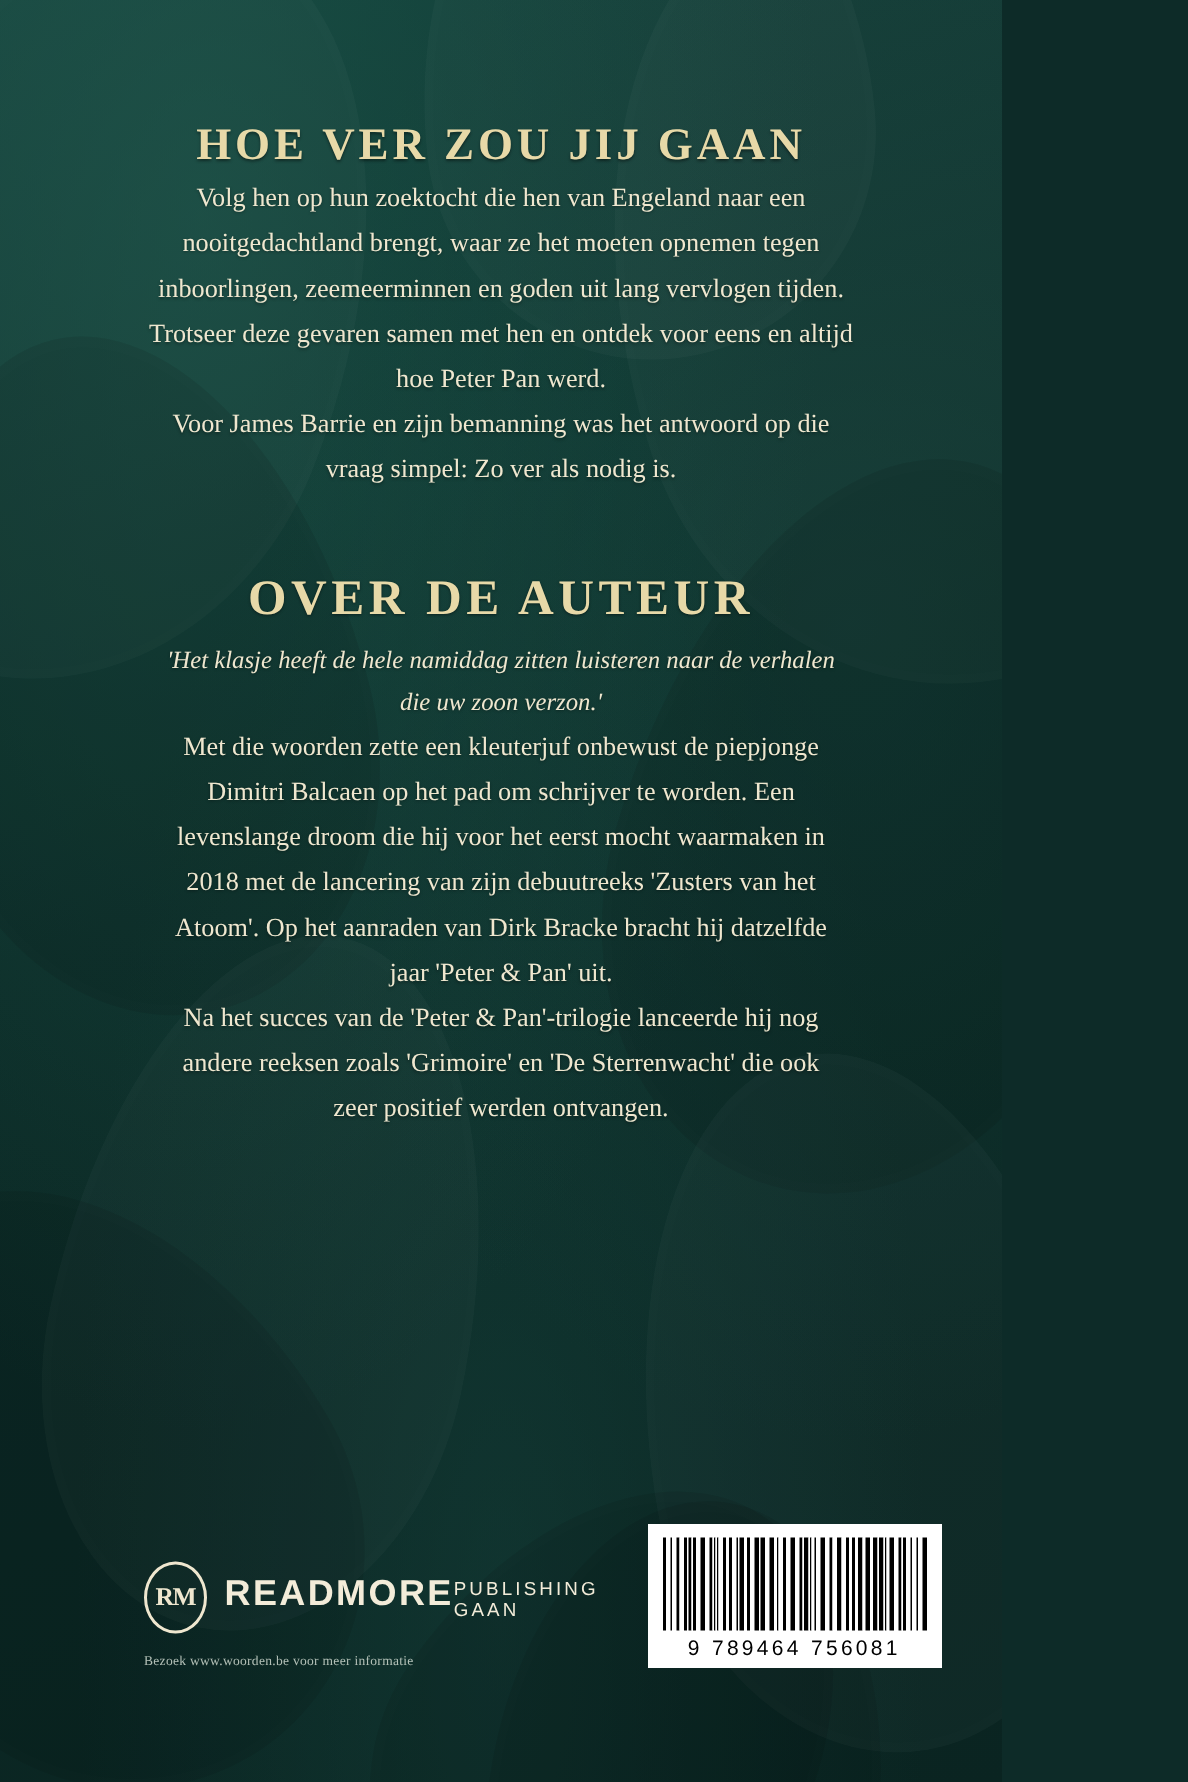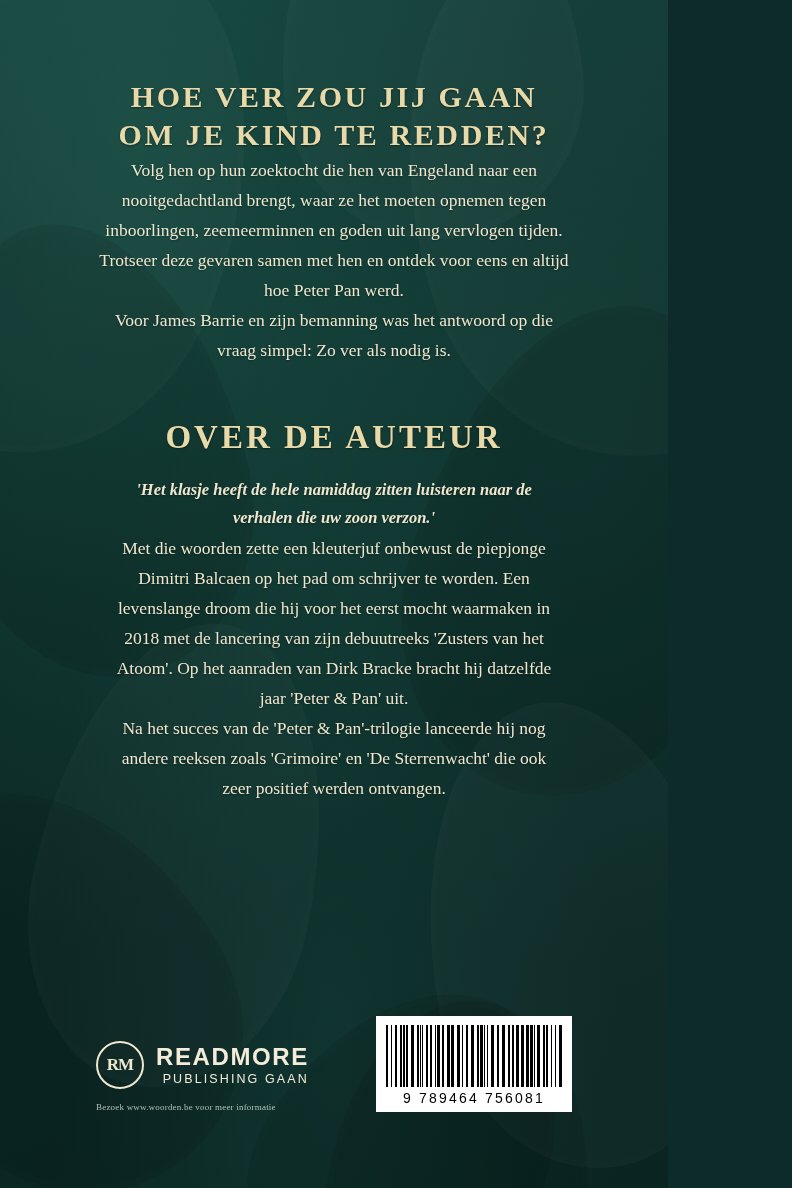--- a/index.html
+++ b/index.html
@@ -83,24 +83,23 @@
     text-transform: uppercase;
     text-shadow: 0 1px 2px rgba(0,0,0,0.45);
   }
 
   .quote {
     color: #efe7cf;
     font-size: 16.5px;
     line-height: 1.7;
     text-align: center;
     font-style: italic;
-    margin: 20px 0 0 0;
+    margin: 8px 0 0 0;
     padding: 0 10px;
     text-shadow: 0 1px 2px rgba(0,0,0,0.35);
-    font-weight: bold;
   }
 
   .author1 { margin-top: 30px; padding: 0 18px; }
   .author2 { margin-top: 26px; padding: 0 14px; }
 
   .footer {
     position: absolute;
     left: 0;
     right: 0;
     bottom: 76px;
@@ -131,23 +130,22 @@
     align-items: center;
     justify-content: center;
     color: #efe7cf;
     font-size: 17px;
     font-weight: 700;
     letter-spacing: -1px;
     font-family: "Liberation Serif", serif;
   }
   .pub-names {
     display: flex;
-    flex-direction: column;
+    flex-direction: row;
     line-height: 1.05;
-    align-items: flex-end;
   }
   .pub-name {
     color: #f3ecd9;
     font-family: "Liberation Sans", sans-serif;
     font-size: 24px;
     font-weight: 700;
     letter-spacing: 1.6px;
   }
   .pub-sub {
     color: #f3ecd9;
@@ -202,21 +200,20 @@
   <div class="leaf dark" style="right:-80px; top:300px; width:330px; height:500px; transform:rotate(16deg);"></div>
   <div class="leaf" style="right:-60px; top:700px; width:300px; height:470px; transform:rotate(-10deg);"></div>
   <div class="leaf dark" style="right:120px; top:980px; width:280px; height:360px; transform:rotate(34deg);"></div>
   <div class="leaf" style="left:280px; top:-140px; width:300px; height:380px; transform:rotate(-6deg);"></div>
   <div class="leaf dark" style="left:330px; top:1000px; width:260px; height:340px; transform:rotate(8deg);"></div>
 
   <div class="page-inner">
 
     <h1 class="headline">
       <span>HOE VER ZOU JIJ GAAN</span>
-      <span class="l2">OM JE KIND TE REDDEN?</span>
     </h1>
 
     <p class="body blurb2">Volg hen op hun zoektocht die hen van Engeland naar een nooitgedachtland brengt, waar ze het moeten opnemen tegen inboorlingen, zeemeerminnen en goden uit lang vervlogen tijden. Trotseer deze gevaren samen met hen en ontdek voor eens en altijd hoe Peter Pan werd.</p>
 
     <p class="body blurb1">Voor James Barrie en zijn bemanning was het antwoord op die vraag simpel: Zo ver als nodig is.</p>
 
     <h2 class="section-title">OVER DE AUTEUR</h2>
 
     <p class="quote">'Het klasje heeft de hele namiddag zitten luisteren naar de verhalen die uw zoon verzon.'</p>
 

